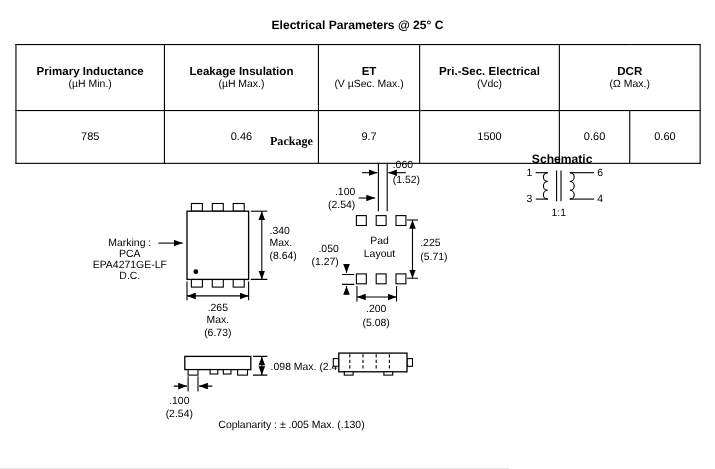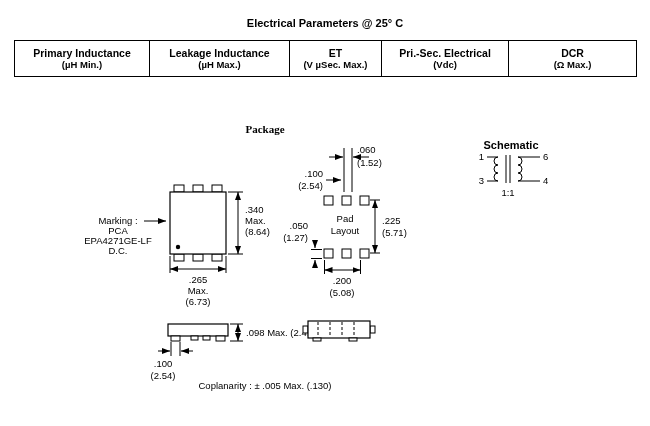--- a/index.html
+++ b/index.html
@@ -6,23 +6,23 @@
   html,body { margin:0; padding:0; }
   body { font-family:"Liberation Sans", sans-serif; color:#000; background:#888; }
   .page { position:relative; width:650px; height:426px; background:#fff; overflow:hidden; }
 
   .doc-title { position:absolute; top:17px; left:0; width:650px; text-align:center;
                font-weight:bold; font-size:11px; }
 
   table.params { position:absolute; left:14px; top:40px; width:622px;
                  border-collapse:collapse; table-layout:fixed; }
   table.params th, table.params td { border:1px solid #000; text-align:center;
-                 vertical-align:middle; padding:6px 2px; overflow:hidden; }
+                 vertical-align:middle; padding:18px 2px; overflow:hidden; }
   tr.hdr th { font-size:10.5px; font-weight:bold; height:27px; background:#fff; }
-  tr.hdr .sub { font-weight:bold; font-size:9.5px; }
+  tr.hdr .sub { font-weight:normal; font-size:9.5px; }
   tr.cyan td { background:var(--highlight,#80ffff); height:13px; font-size:10px; }
   tr.vals td { height:15px; font-size:10px; background:#fff; }
 
   .sec-title { position:absolute; font-weight:bold; font-size:11px; text-align:center; }
   #pkg-title { left:225px; top:123px; width:80px;font-family:Liberation Serif, serif; }
   #sch-title { left:470px; top:139px; width:82px; }
 
   svg.drawing { position:absolute; left:0; top:0; }
   svg text { font-family:"Liberation Sans", sans-serif; font-size:9.5px; fill:#000; stroke:none; }
   svg .ln { stroke:#000; stroke-width:1; fill:none; }
@@ -46,35 +46,43 @@
         <col style="width:64px">
         <col style="width:64px">
     </colgroup>
     <tbody>
         <tr class="hdr">
       <th>
         <div>Primary Inductance</div>
         <div class="sub">(µH Min.)</div>
       </th>
       <th>
-        <div>Leakage Inductance</div>
+        <div>Leakage Insulation</div>
         <div class="sub">(µH Max.)</div>
       </th>
       <th>
         <div>ET</div>
         <div class="sub">(V µSec. Max.)</div>
       </th>
       <th>
         <div>Pri.-Sec. Electrical</div>
         <div class="sub">(Vdc)</div>
       </th>
       <th colspan="2">
         <div>DCR</div>
         <div class="sub">(Ω Max.)</div>
       </th>
+    </tr>
+    <tr class="vals">
+      <td>785</td>
+      <td>0.46</td>
+      <td>9.7</td>
+      <td>1500</td>
+      <td>0.60</td>
+      <td>0.60</td>
     </tr>
   </tbody>
     </table>
 
   <div id="pkg-title" class="sec-title">Package</div>
   <div id="sch-title" class="sec-title">Schematic</div>
 
   <svg class="drawing" width="650" height="426" viewBox="0 0 650 426">
     <defs>
       <marker id="ah" markerWidth="9" markerHeight="7" refX="8" refY="3" orient="auto" markerUnits="userSpaceOnUse">

